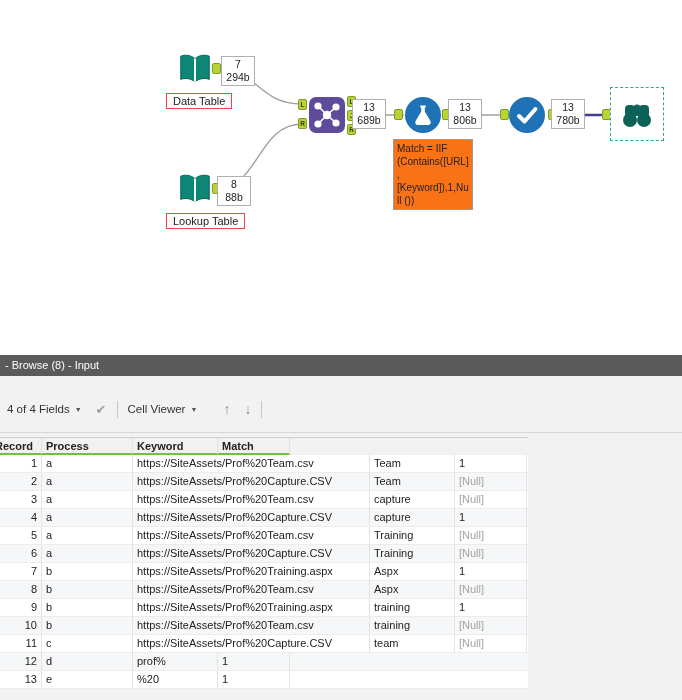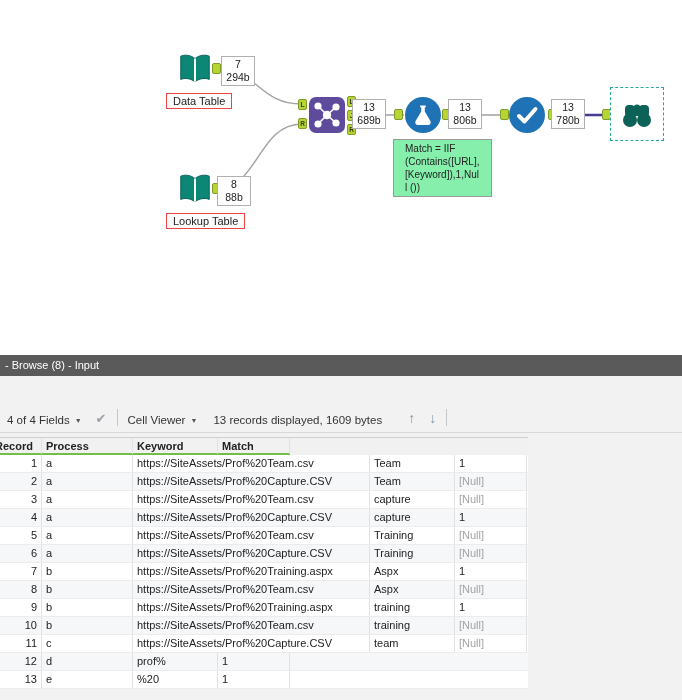--- a/index.html
+++ b/index.html
@@ -32,22 +32,22 @@
   .annotation{
     position:absolute;z-index:4;background:#fff;border:1px solid #b0b0b0;
     min-width:34px;padding:1px 3px;text-align:center;
     font-size:10.5px;line-height:1.25;color:#222;
   }
   .tool-label{
     position:absolute;z-index:4;background:#fdfdfd;border:1px solid #ef4444;
     padding:1px 6px;font-size:11px;color:#222;white-space:nowrap;
   }
   .comment-box{
-    position:absolute;z-index:4;background:#86efac;border:1px solid #9a9a9a;
-    width:99px;min-height:58px;padding:2px 11px;
+    position:absolute;z-index:4;background:#f97316;border:1px solid #9a9a9a;
+    width:80px;min-height:58px;padding:2px 3px;
     font-size:10px;line-height:1.3;color:#222;word-wrap:break-word;
   }
   .selection-box{
     position:absolute;z-index:3;width:54px;height:54px;
     border:1px dashed var(--selection-outline);
     display:flex;align-items:center;justify-content:center;background:#fff;
   }
   .book-body{fill:var(--tool-teal);stroke:#075f54;stroke-width:1;}
   .book-spine{stroke:#fff;stroke-width:2;fill:none;}
   .join-bg{fill:var(--tool-purple);}
@@ -60,21 +60,21 @@
   
   .panel-title{
     position:absolute;left:0;top:355px;width:682px;height:21px;z-index:5;
     background:#5a5a5a;color:#fff;font-size:11px;line-height:21px;padding-left:5px;
   }
   .panel-body{
     position:absolute;left:0;top:376px;width:682px;height:324px;background:#f2f2f2;
   }
   .panel-toolbar{
     position:absolute;left:0;top:16px;width:600px;height:34px;
-    display:flex;align-items:flex-end;padding-left:7px;
+    display:flex;align-items:center;padding-left:7px;
     font-size:11.5px;color:#333;
   }
   .tb-item{display:flex;align-items:center;white-space:nowrap;}
   .caret{font-size:7px;color:#555;margin-left:5px;}
   .tb-check{color:#9aa0a6;font-size:13px;margin-left:14px;}
   .vsep{width:1px;height:17px;background:#c6c6c6;margin:0 10px;}
   .tb-records{margin-left:16px;color:#333;}
   .tb-arrow{font-size:14px;color:#8494a6;margin-left:0;}
   .tb-arrow.up{margin-left:26px;}
   .tb-arrow.down{margin-left:14px;}
@@ -216,21 +216,20 @@
     <div class="tb-item">
       <span>4 of 4 Fields</span>
       <span class="caret">▼</span>
     </div>
     <span class="tb-check">✔</span>
     <span class="vsep"></span>
     <div class="tb-item">
       <span>Cell Viewer</span>
       <span class="caret">▼</span>
     </div>
-    <span class="tb-records">13 records displayed, 1609 bytes</span>
     <span class="tb-arrow up">↑</span>
     <span class="tb-arrow down">↓</span>
     <span class="vsep"></span>
   </div>
 
   <div class="toolbar-rule"></div>
 
   <div class="grid">
     <div class="thead">
       <div class="tcell hc c0">Record</div>

